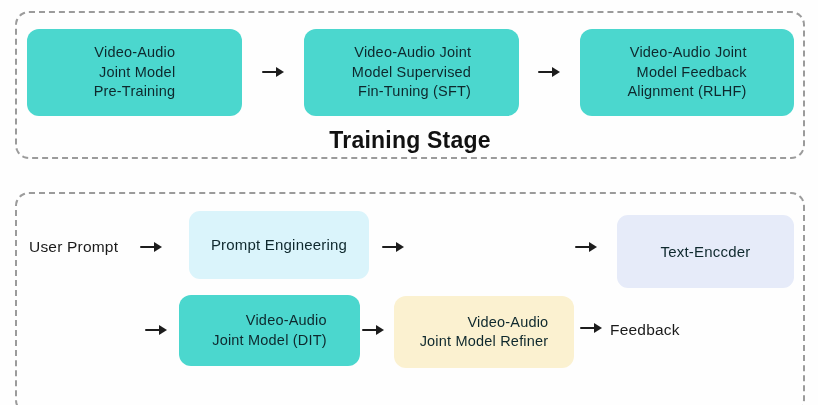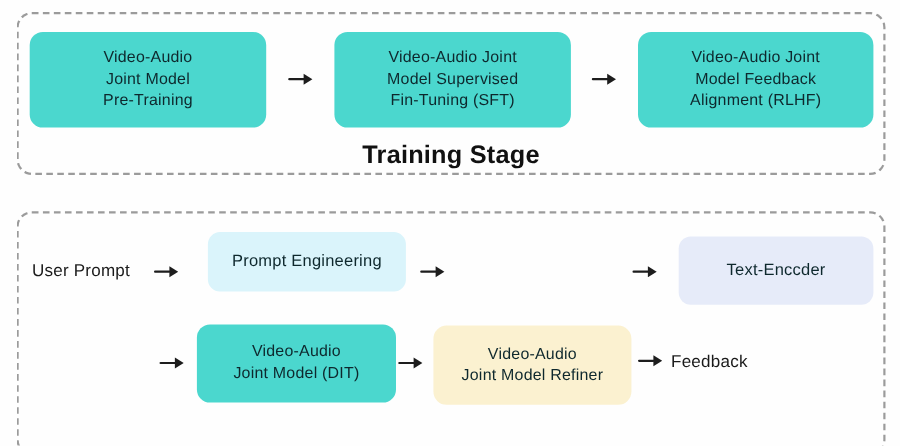--- a/index.html
+++ b/index.html
@@ -31,21 +31,21 @@
     border-radius:14px;
     background:transparent;
     box-sizing:border-box;
   }
   .training-container{left:15px;top:11px;width:790px;height:148px;}
   .inference-container{left:15px;top:192px;width:790px;height:222px;}
 
   .node{
     position:absolute;
     display:flex;align-items:center;justify-content:center;
-    text-align:center;
+    text-align:right;
     box-sizing:border-box;
     border-radius:12px;
     color:var(--box-text);
   }
   .node .node-label{
     white-space:pre-line;
     font-size:14.5px;
     line-height:19.5px;
     font-weight:500;
     letter-spacing:.2px;
@@ -54,22 +54,22 @@
   .cyan-box{background:var(--light-cyan);border-radius:11px;}
   .lavender-box{background:var(--lavender);border-radius:11px;}
   .cream-box{background:var(--cream);}
 
   
   .t-box1{left:10px;top:16px;width:215px;height:87px;}
   .t-box2{left:287px;top:16px;width:215px;height:87px;}
   .t-box3{left:563px;top:16px;width:214px;height:87px;}
 
   
-  .i-pe{left:172px;top:17px;width:180px;height:54px;}
-  .i-te{left:600px;top:21px;width:177px;height:62px;}
+  .i-pe{left:172px;top:17px;width:180px;height:68px;}
+  .i-te{left:600px;top:21px;width:177px;height:73px;}
   .i-pe .node-label,.i-te .node-label{font-size:15px;}
   
   .i-dit{left:162px;top:101px;width:181px;height:71px;}
   .i-ref{left:377px;top:102px;width:180px;height:72px;}
 
   .plain-label{
     position:absolute;
     color:var(--label-text);
     font-size:15.5px;
     font-weight:500;

